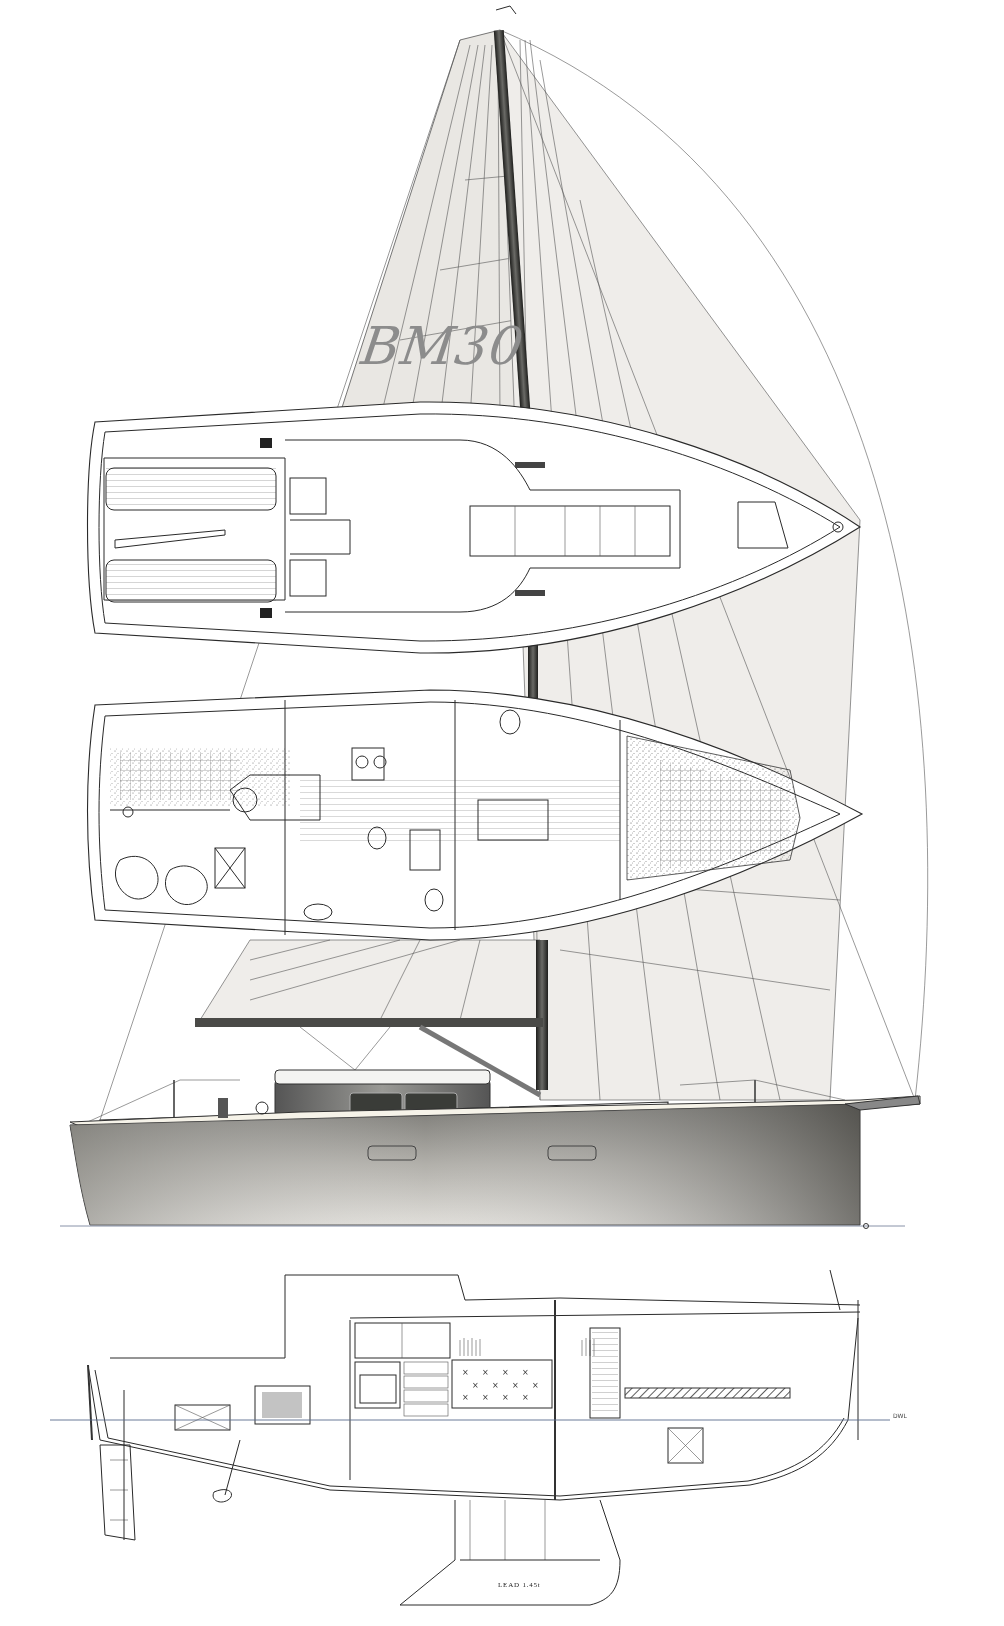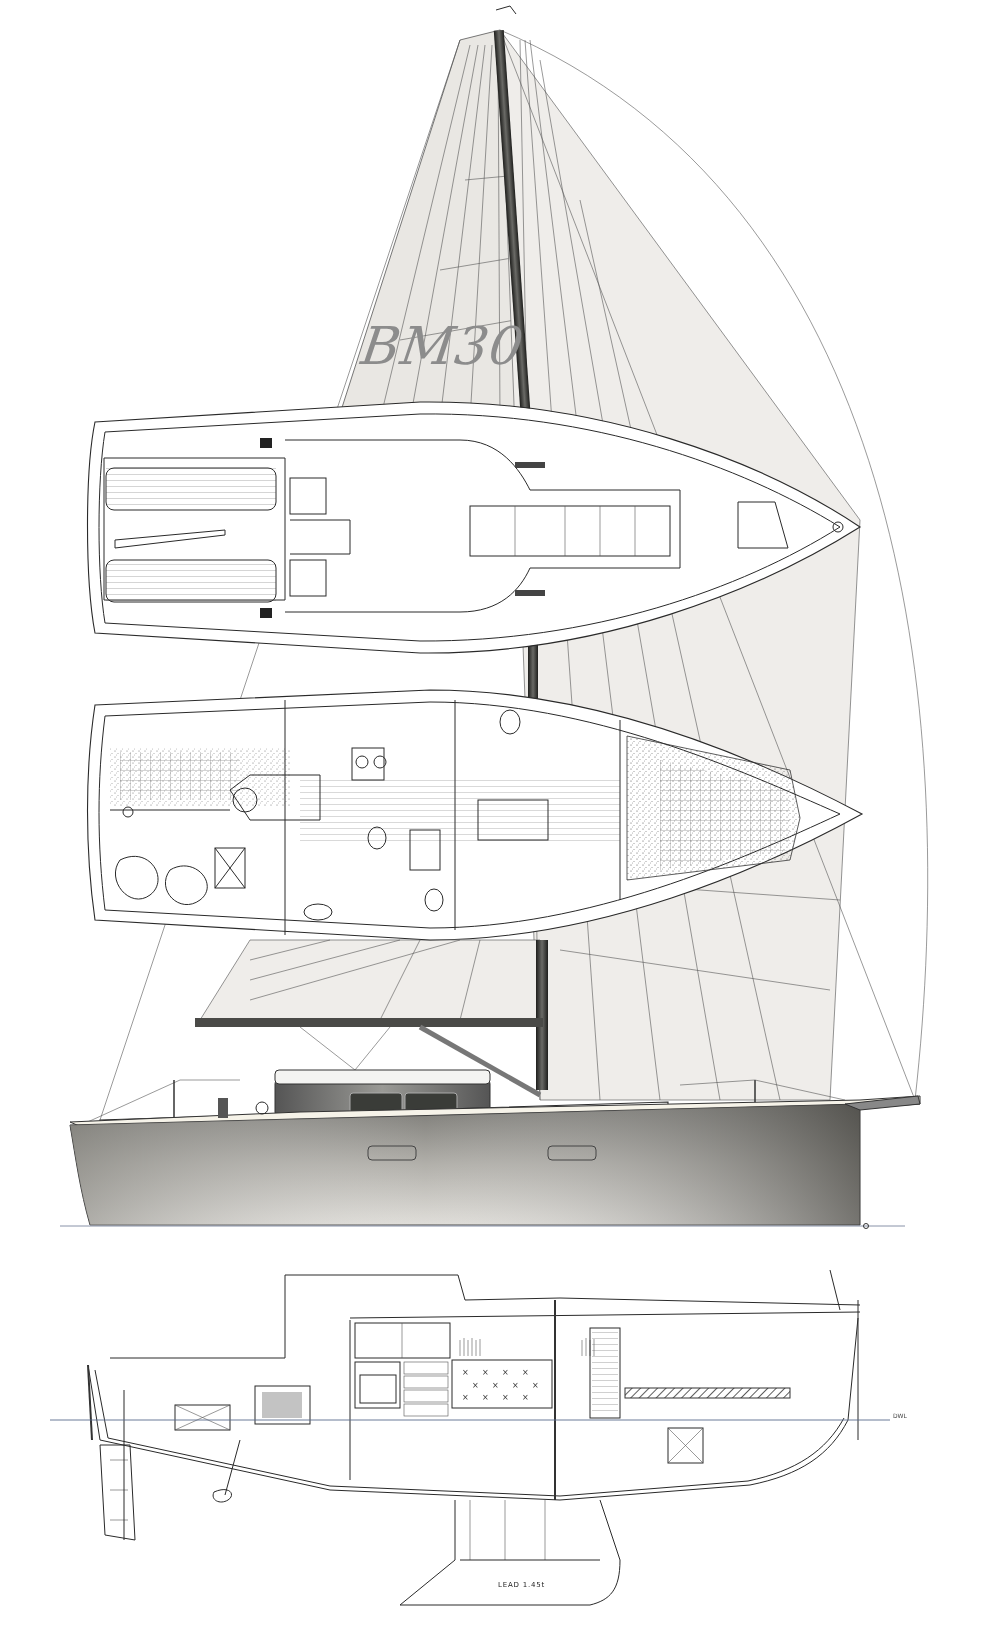--- a/index.html
+++ b/index.html
@@ -4,21 +4,21 @@
 <style>
   html, body { margin: 0; padding: 0; background: #ffffff; }
   body { width: 1004px; height: 1626px; position: relative; overflow: hidden; font-family: "DejaVu Sans", sans-serif; }
   svg { position: absolute; left: 0; top: 0; }
   .ln { fill: none; stroke: #2a2a2a; stroke-width: 1; }
   .thin { fill: none; stroke: #555; stroke-width: 0.6; }
   .sail { fill: #e9e7e3; stroke: #555; stroke-width: 0.8; }
   .sail-light { fill: #efedea; stroke: #666; stroke-width: 0.7; }
   .deck { fill: #ffffff; stroke: #2a2a2a; stroke-width: 1.1; }
   .brand { position: absolute; left: 362px; top: 316px; font-family: "DejaVu Serif", serif; font-style: italic; font-size: 52px; color: #8c8c8c; letter-spacing: 1px; transform: skewX(-8deg); }
-  .lead { position: absolute; left: 498px; top: 1581px; font-size: 7px; color: #222; letter-spacing: 0.8px; }
+  .lead { position: absolute; left: 498px; top: 1581px; font-size: 7px; color: #222; letter-spacing: 0.8px; font-family: Liberation Serif, serif; }
   .dwl { position: absolute; left: 893px; top: 1412px; font-size: 6px; color: #444; }
 </style>
 </head>
 <body>
 
 <svg width="1004" height="1626" viewBox="0 0 1004 1626" xmlns="http://www.w3.org/2000/svg">
   <defs>
     <linearGradient id="hullGrad" x1="0" y1="0" x2="0" y2="1">
       <stop offset="0" stop-color="#6b6a65"></stop>
       <stop offset="0.5" stop-color="#a9a7a1"></stop>

